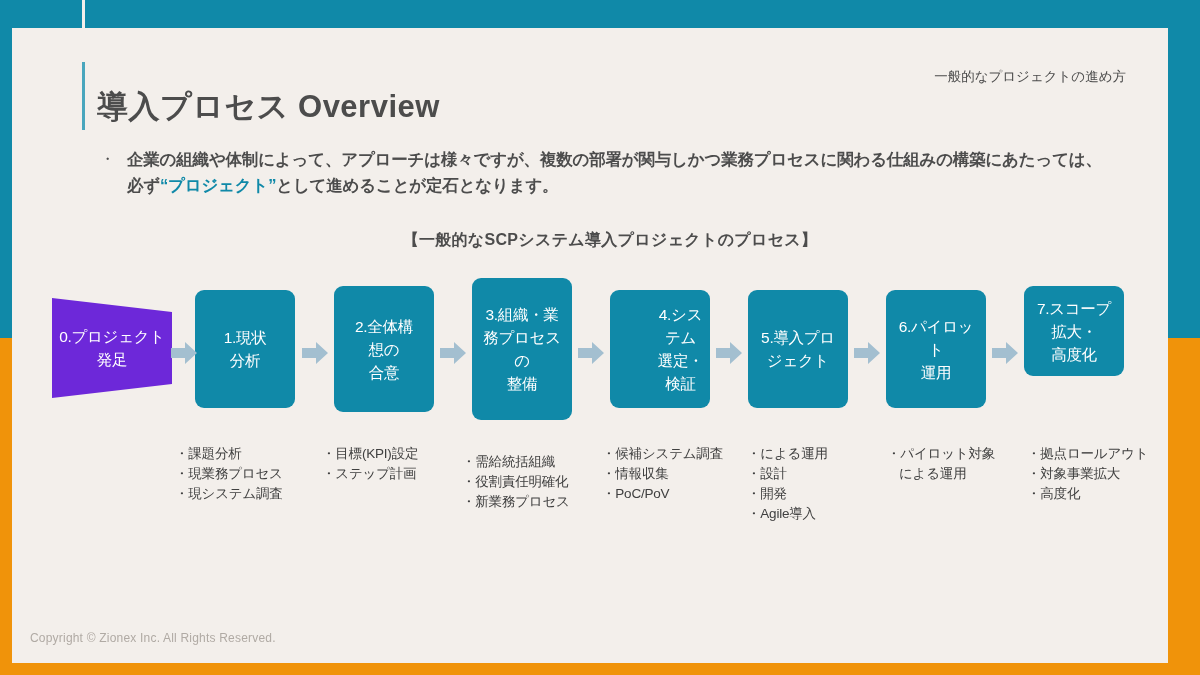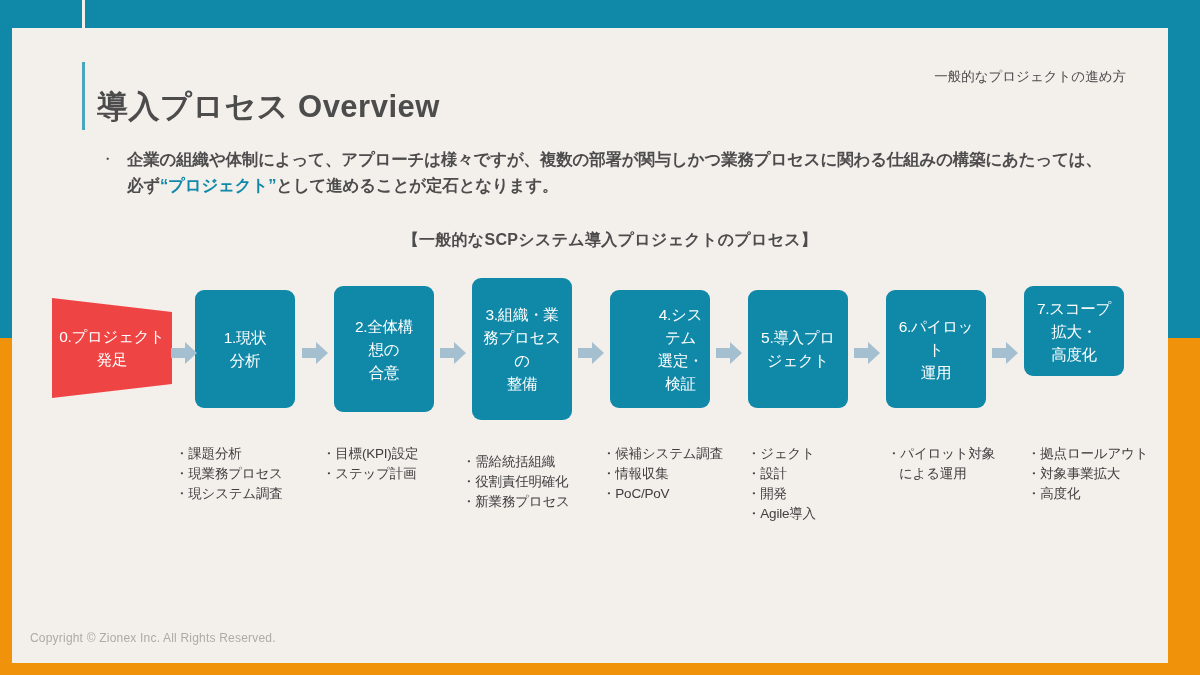--- a/index.html
+++ b/index.html
@@ -150,21 +150,21 @@
     align-items: center;
     justify-content: center;
     text-align: center;
     font-size: 15.5px;
     line-height: 23px;
     letter-spacing: -0.3px;
     box-sizing: border-box;
     padding: 4px 5px;
   }
   .node.trapezoid {
-    background: #ef4444;
+    background: #6d28d9;
     border-radius: 0;
     clip-path: polygon(0% 0%, 100% 14%, 100% 86%, 0% 100%);
   }
   .arrow {
     position: absolute;
     width: 26px;
     height: 26px;
     color: #a3bfd0;
   }
   .arrow svg { display: block; width: 26px; height: 26px; }
@@ -302,21 +302,21 @@
           <div class="detail-item">・需給統括組織</div>
           <div class="detail-item">・役割責任明確化</div>
           <div class="detail-item">・新業務プロセス</div>
         </div>
         <div class="detail-col" style="left: 590px;">
           <div class="detail-item">・候補システム調査</div>
           <div class="detail-item">・情報収集</div>
           <div class="detail-item">・PoC/PoV</div>
         </div>
         <div class="detail-col" style="left: 735px;">
-          <div class="detail-item">・ジェクト</div>
+          <div class="detail-item">・による運用</div>
           <div class="detail-item">・設計</div>
           <div class="detail-item">・開発</div>
           <div class="detail-item">・Agile導入</div>
         </div>
         <div class="detail-col" style="left: 875px;">
           <div class="detail-item">・パイロット対象</div>
           <div class="detail-item indented">による運用</div>
         </div>
         <div class="detail-col" style="left: 1015px;">
           <div class="detail-item">・拠点ロールアウト</div>

